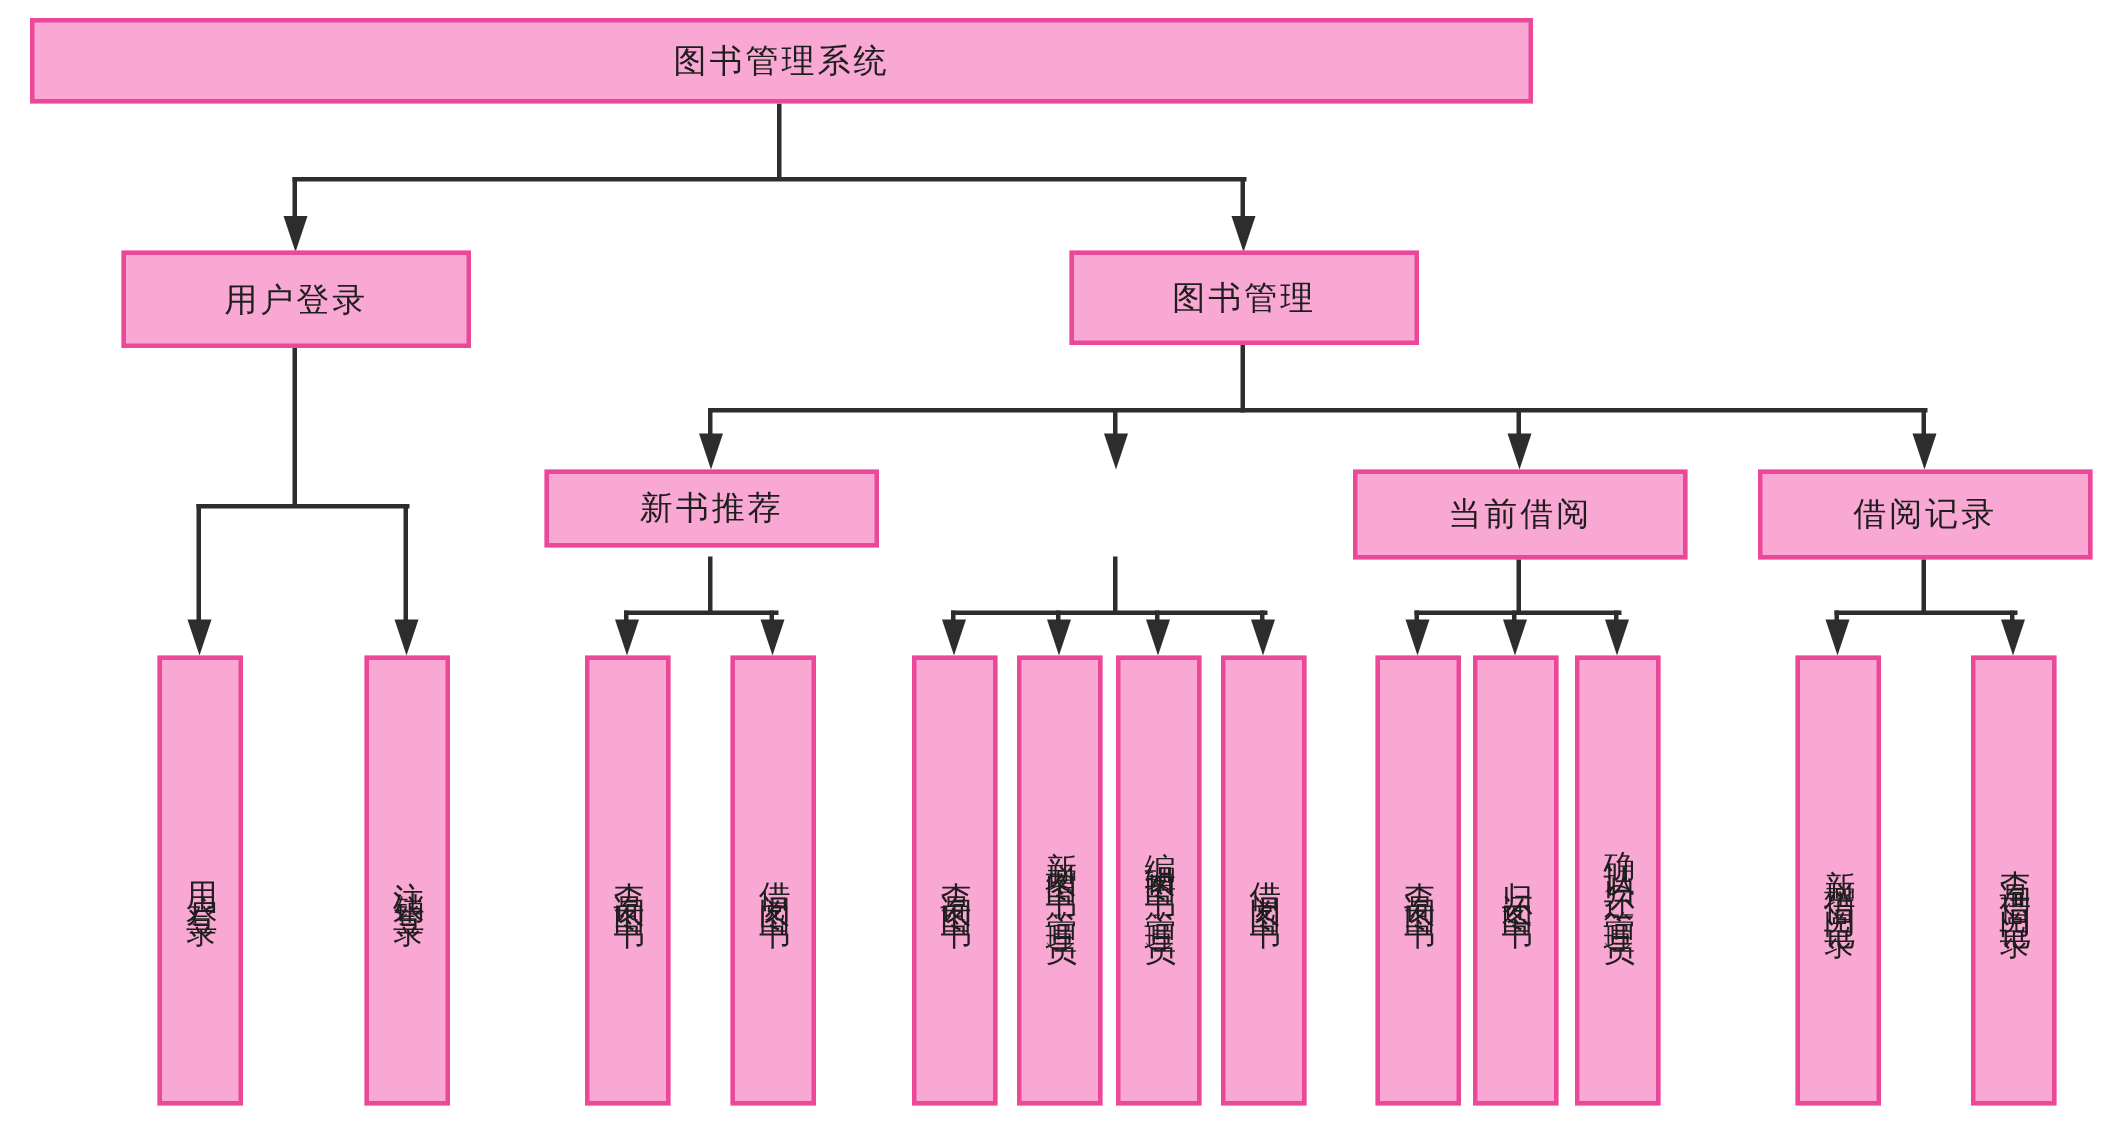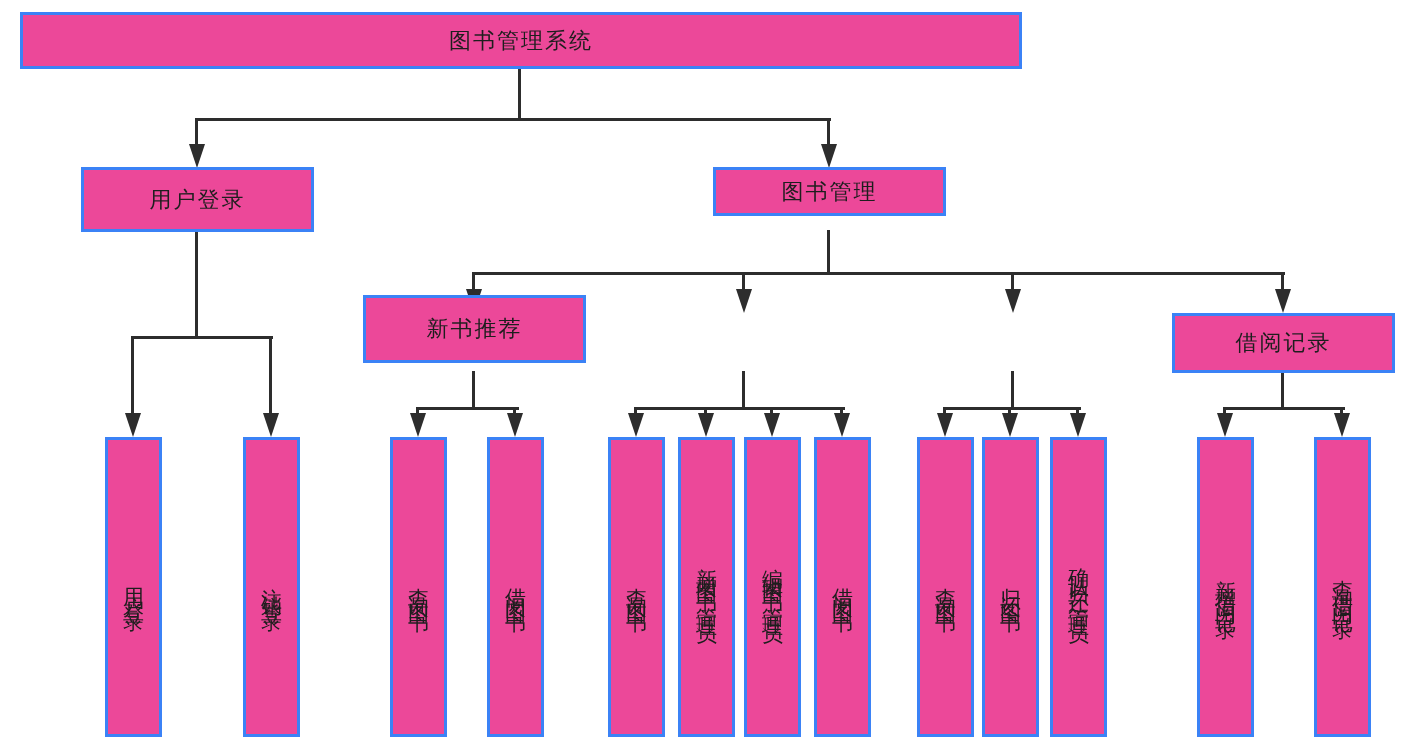--- a/index.html
+++ b/index.html
@@ -6,22 +6,22 @@
   #stage{
     position:relative;
     width:1405px;height:747px;
     background:#ffffff;
     font-family:"Liberation Sans","DejaVu Sans",sans-serif;
     overflow:hidden;
   }
   .box{
     position:absolute;
     box-sizing:border-box;
-    background:#ec4899;
-    border:3px solid #3b82f6;
+    background:#f9a8d4;
+    border:3px solid #ec4899;
     display:flex;
     align-items:center;
     justify-content:center;
     font-size:22px;
     color:#1e1e1e;
     letter-spacing:2px;
     z-index:2;
   }
   .v{
     writing-mode:vertical-rl;
@@ -57,41 +57,42 @@
   <div class="box" style="left:20px;top:12px;width:1002px;height:57px">图书管理系统</div>
 
   <div class="vl" style="left:518px;top:69px;height:51px"></div>
   <div class="hl" style="left:195px;top:118px;width:636px"></div>
   <div class="vl" style="left:195px;top:118px;height:30px"></div>
   <div class="arrow" style="left:189px;top:144px"></div>
   <div class="vl" style="left:827px;top:118px;height:30px"></div>
   <div class="arrow" style="left:821px;top:144px"></div>
 
   <div class="box" style="left:81px;top:167px;width:233px;height:65px">用户登录</div>
-  <div class="box" style="left:713px;top:167px;width:233px;height:49px">图书管理</div>
+  <div class="box" style="left:713px;top:167px;width:233px;height:63px">图书管理</div>
 
   <div class="vl" style="left:195px;top:231px;height:107px"></div>
   <div class="hl" style="left:131px;top:336px;width:142px"></div>
   <div class="vl" style="left:131px;top:336px;height:80px"></div>
   <div class="arrow" style="left:125px;top:413px"></div>
   <div class="vl" style="left:269px;top:336px;height:80px"></div>
   <div class="arrow" style="left:263px;top:413px"></div>
 
   <div class="vl" style="left:827px;top:230px;height:45px"></div>
   <div class="hl" style="left:472px;top:272px;width:813px"></div>
   <div class="vl" style="left:472px;top:272px;height:22px"></div>
   <div class="arrow" style="left:466px;top:289px"></div>
   <div class="vl" style="left:742px;top:272px;height:22px"></div>
   <div class="arrow" style="left:736px;top:289px"></div>
   <div class="vl" style="left:1011px;top:272px;height:22px"></div>
   <div class="arrow" style="left:1005px;top:289px"></div>
   <div class="vl" style="left:1281px;top:272px;height:22px"></div>
   <div class="arrow" style="left:1275px;top:289px"></div>
 
-  <div class="box" style="left:363px;top:295px;width:223px;height:68px">新书推荐</div>
+  <div class="box" style="left:363px;top:313px;width:223px;height:52px">新书推荐</div>
+  <div class="box" style="left:902px;top:313px;width:223px;height:60px">当前借阅</div>
   <div class="box" style="left:1172px;top:313px;width:223px;height:60px">借阅记录</div>
 
   <div class="vl" style="left:472px;top:371px;height:38px"></div>
   <div class="hl" style="left:416px;top:407px;width:103px"></div>
   <div class="vl" style="left:416px;top:407px;height:10px"></div>
   <div class="arrow" style="left:410px;top:413px"></div>
   <div class="vl" style="left:513px;top:407px;height:10px"></div>
   <div class="arrow" style="left:507px;top:413px"></div>
 
   <div class="vl" style="left:742px;top:371px;height:38px"></div>

